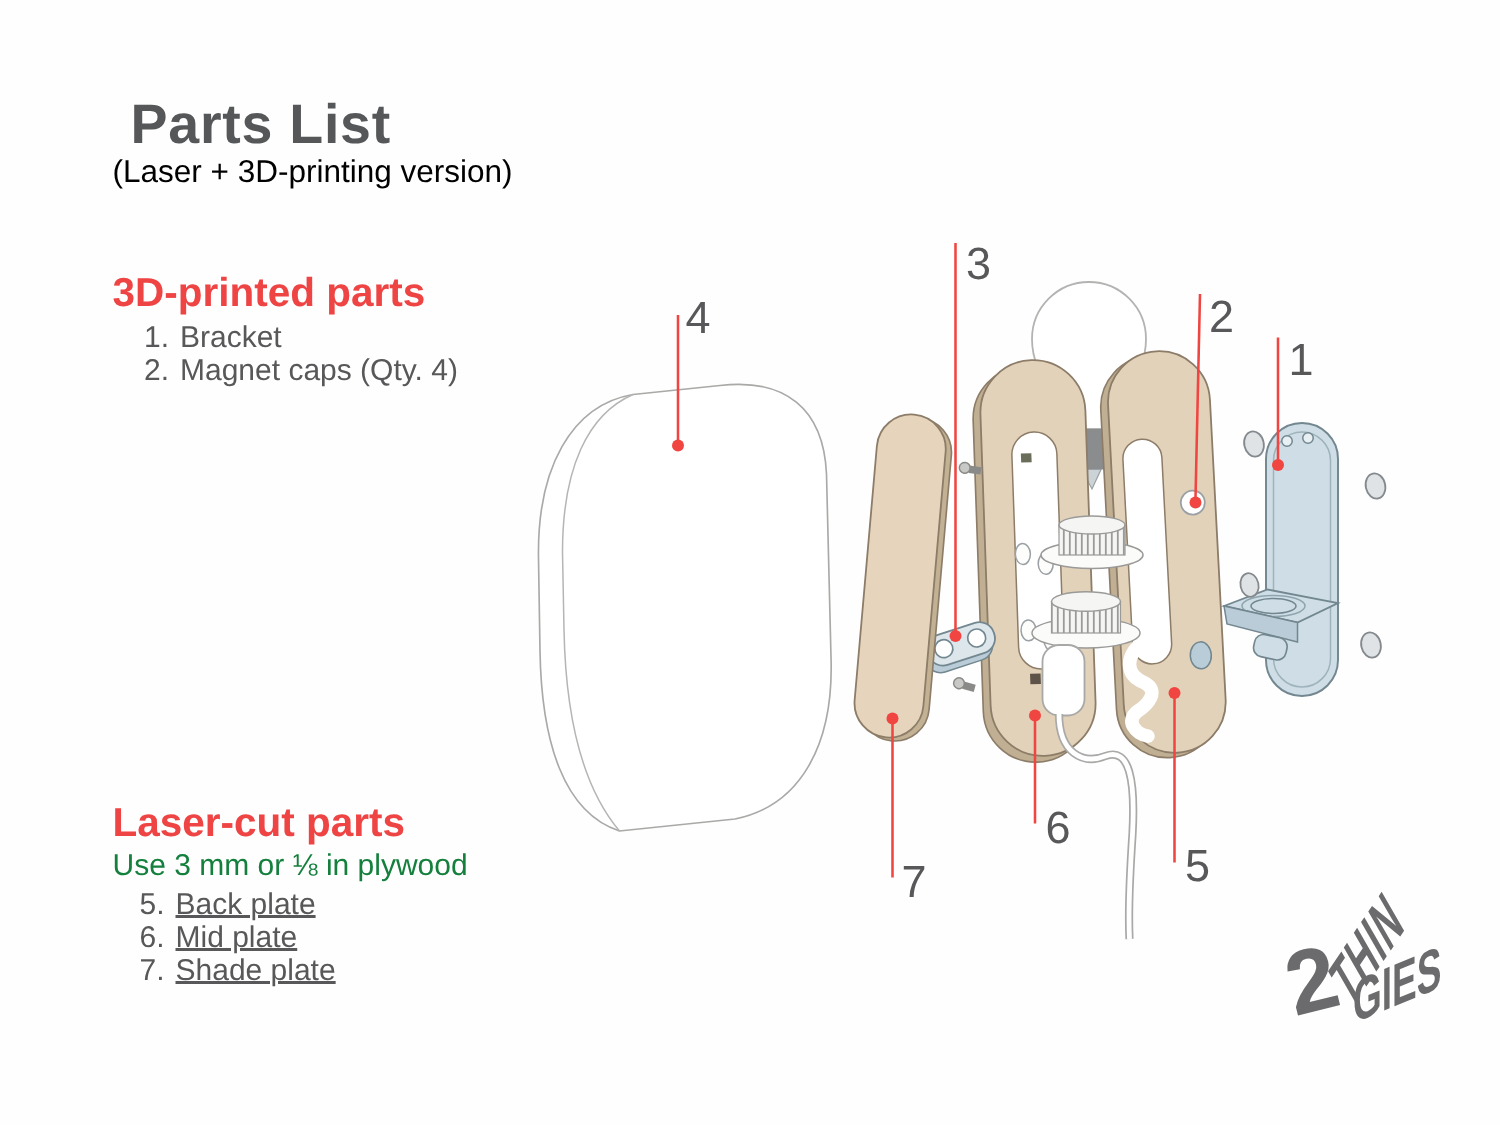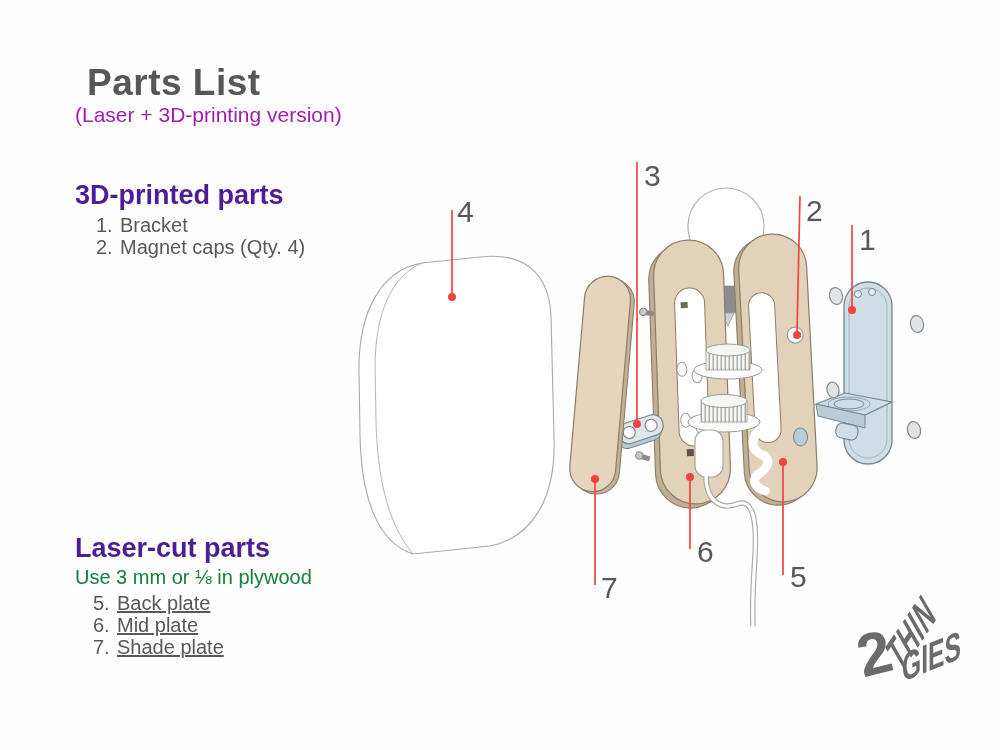--- a/index.html
+++ b/index.html
@@ -5,22 +5,22 @@
   html,body{margin:0;padding:0;}
   body{
     width:1000px;height:750px;position:relative;overflow:hidden;
     background:#fefefe;
     font-family:"Liberation Sans", sans-serif;
     color:#58585a;
   }
   .abs{position:absolute;}
   
   .page-title{left:75px;top:62px;font-size:37px;font-weight:bold;letter-spacing:.5px;color:#565759;margin-left:12px;}
-  .page-subtitle{left:75px;top:103px;font-size:21px;color:#a21caf;}
-  .sec-heading{font-size:27px;font-weight:bold;color:#4c1d95;}
+  .page-subtitle{left:75px;top:103px;font-size:21px;color:#000000;}
+  .sec-heading{font-size:27px;font-weight:bold;color:#ef4444;}
   .sec-printed-heading{left:75px;top:180px;}
   .sec-laser-heading{left:75px;top:533px;}
   .plywood-note{left:75px;top:566px;font-size:20px;color:#15803d;}
   .parts-list{list-style:none;margin:3px;padding:0;font-size:20px;line-height:22px;color:#58585a;}
   .list-printed{left:93px;top:211px;}
   .list-laser{left:90px;top:589px;text-decoration:underline;}
   .parts-list li{white-space:nowrap;}
   .num{display:inline-block;min-width:24px;}
   
   .diagram-svg{left:0;top:0;}

